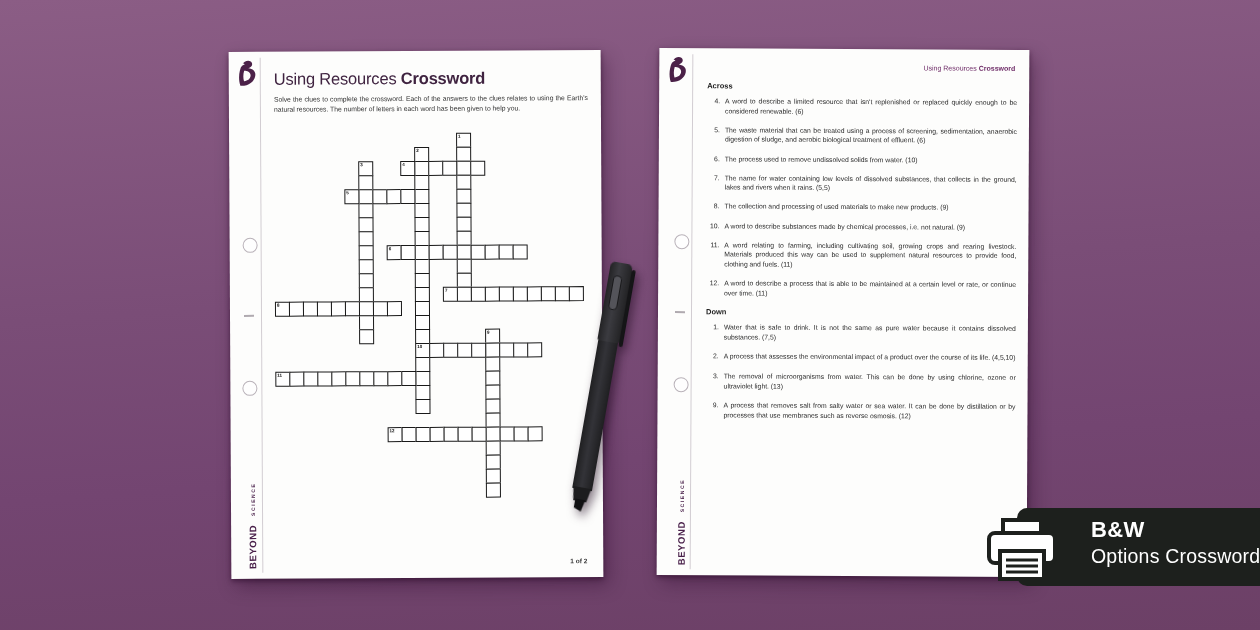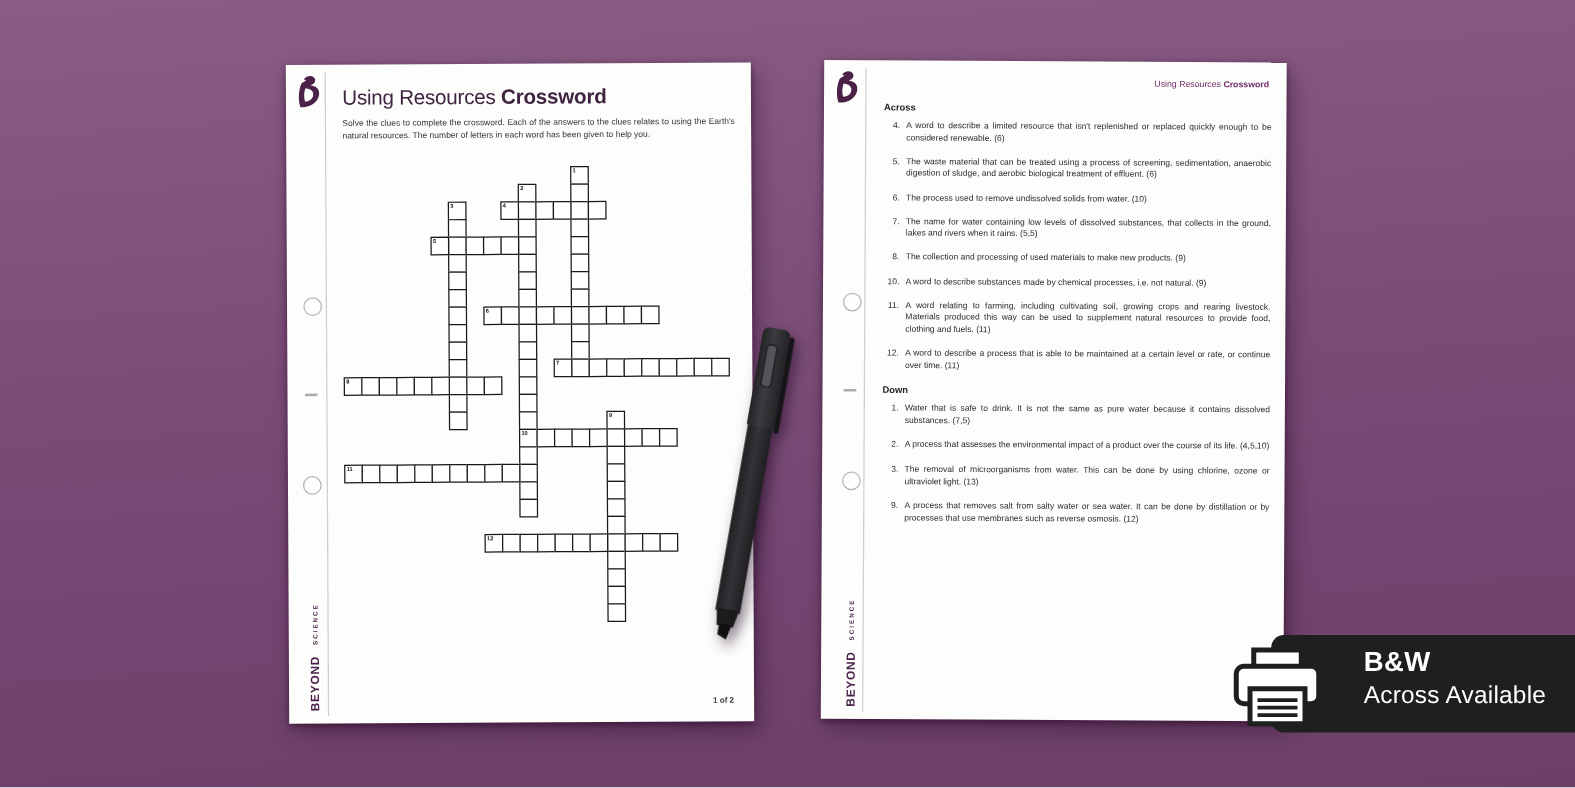--- a/index.html
+++ b/index.html
@@ -325,21 +325,21 @@
     <div class="pen-body"></div>
     <div class="pen-cap"></div>
     <div class="pen-cap-hl"></div>
     <div class="pen-clip"></div>
     <div class="pen-grip"></div>
     <div class="pen-tip"></div>
   </div>
 
   <div class="badge">
     <div class="badge-line1">B&amp;W</div>
-    <div class="badge-line2">Across Available</div>
+    <div class="badge-line2">Options Crossword</div>
   </div>
   <svg class="printer" viewBox="0 0 74 66">
     <rect x="17" y="3" width="38" height="18" fill="#ffffff" stroke="#1d201d" stroke-width="4"></rect>
     <rect x="3" y="16" width="66" height="30" rx="6" fill="#ffffff" stroke="#1d201d" stroke-width="4"></rect>
     <rect x="14" y="34" width="44" height="28" fill="#ffffff" stroke="#1d201d" stroke-width="4"></rect>
     <line x1="20" y1="43" x2="52" y2="43" stroke="#1d201d" stroke-width="3"></line>
     <line x1="20" y1="49" x2="52" y2="49" stroke="#1d201d" stroke-width="3"></line>
     <line x1="20" y1="55" x2="52" y2="55" stroke="#1d201d" stroke-width="3"></line>
   </svg>
 

